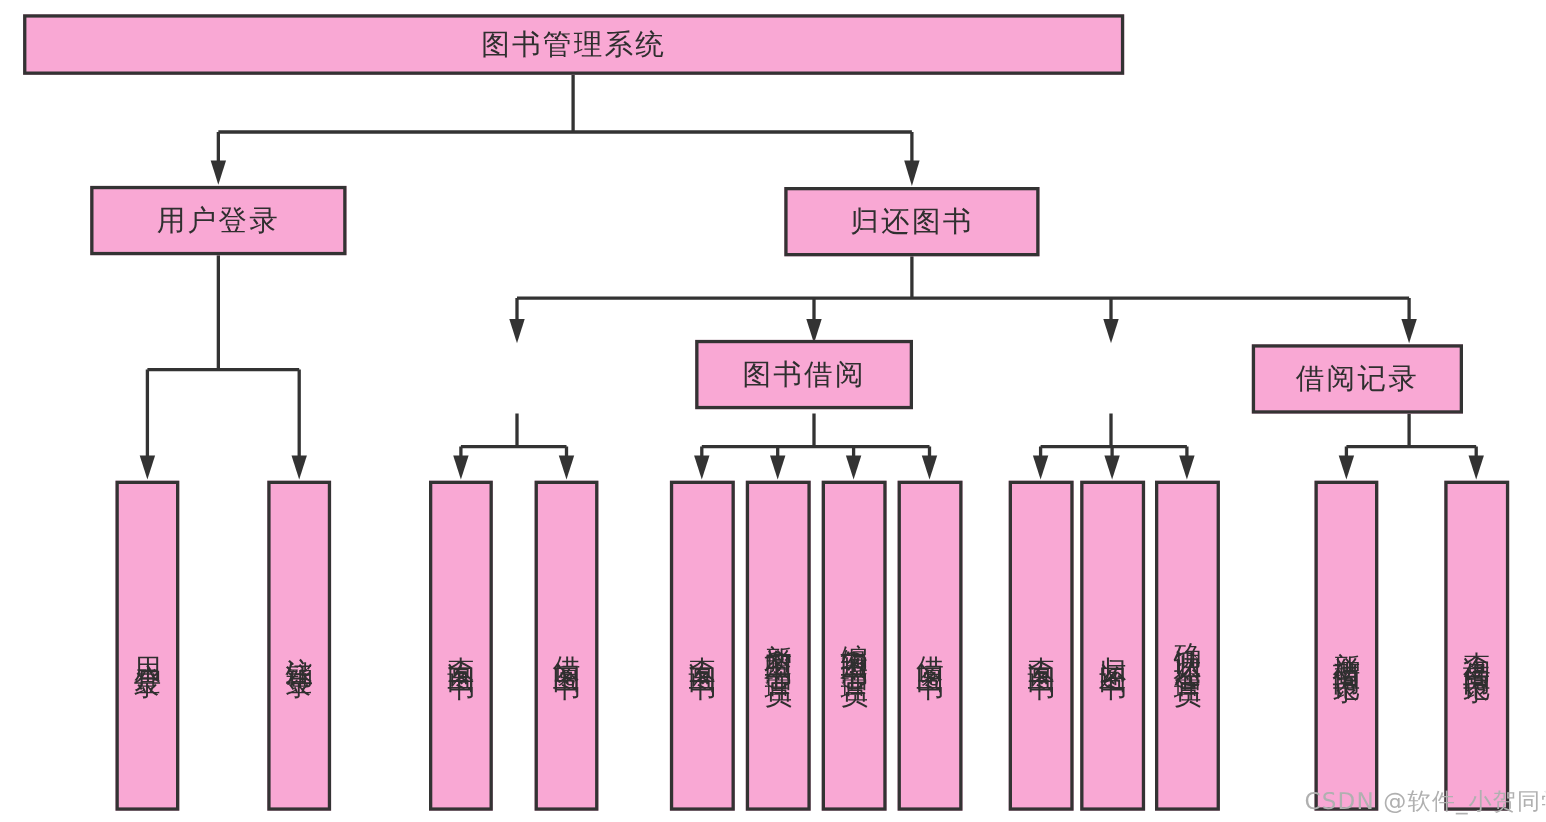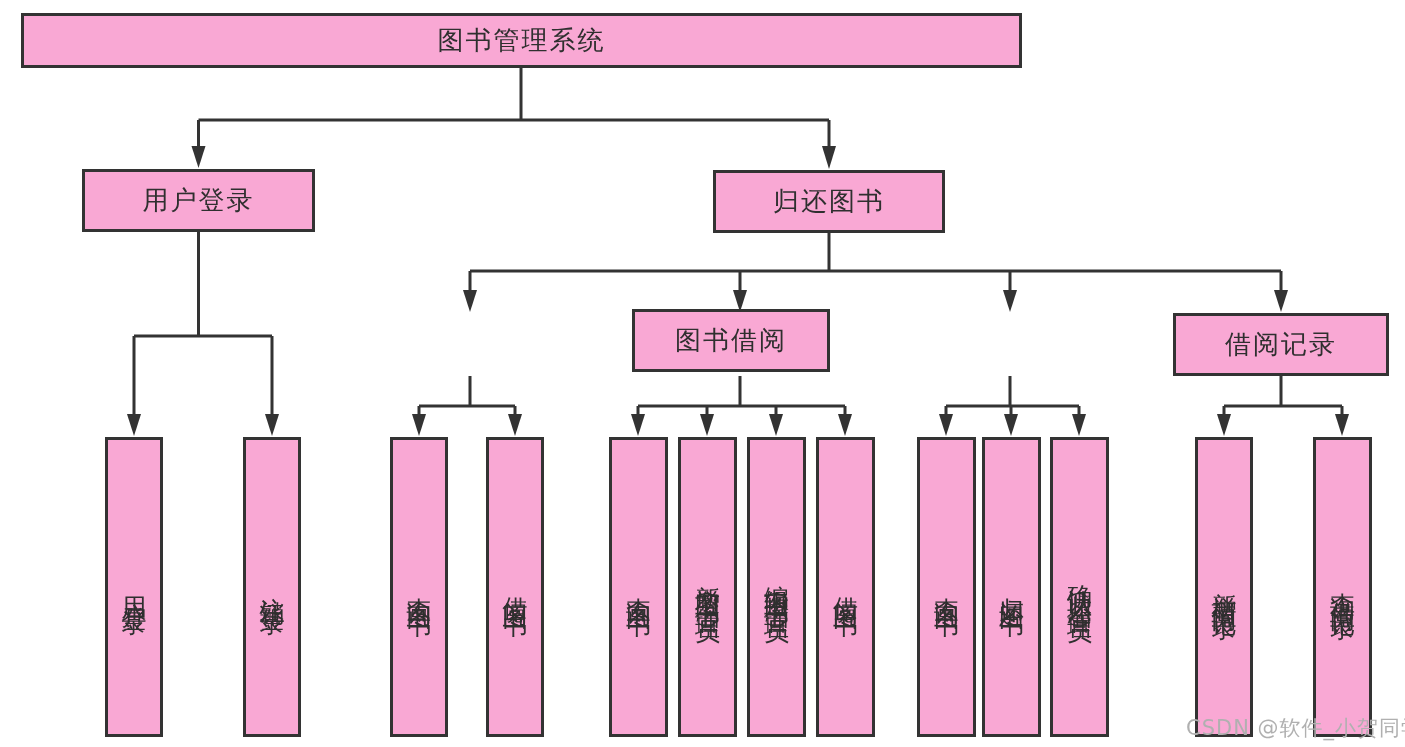--- a/index.html
+++ b/index.html
@@ -120,21 +120,21 @@
       <polygon points="1335,414 1349,414 1342,436"></polygon>
     </g>
   </svg>
 
   <div class="box h" style="left:21px;top:13px;width:1001px;height:55px">图书管理系统</div>
 
   <div class="box h" style="left:82px;top:169px;width:233px;height:63px">用户登录</div>
   <div class="box h" style="left:713px;top:170px;width:232px;height:63px">归还图书</div>
 
   <div class="box h" style="left:632px;top:309px;width:198px;height:63px">图书借阅</div>
-  <div class="box h" style="left:1173px;top:313px;width:216px;height:63px">借阅记录</div>
+  <div class="box h" style="left:1138px;top:313px;width:192px;height:63px">借阅记录</div>
 
   <div class="box v" style="left:105px;top:437px;width:58px;height:300px">用户登录</div>
   <div class="box v" style="left:243px;top:437px;width:58px;height:300px">注销登录</div>
 
   <div class="box v" style="left:390px;top:437px;width:58px;height:300px">查询图书</div>
   <div class="box v" style="left:486px;top:437px;width:58px;height:300px">借阅图书</div>
 
   <div class="box v" style="left:609px;top:437px;width:59px;height:300px">查询图书</div>
   <div class="box v" style="left:678px;top:437px;width:59px;height:300px">新增图书（管理员）</div>
   <div class="box v" style="left:747px;top:437px;width:59px;height:300px">编辑图书（管理员）</div>

